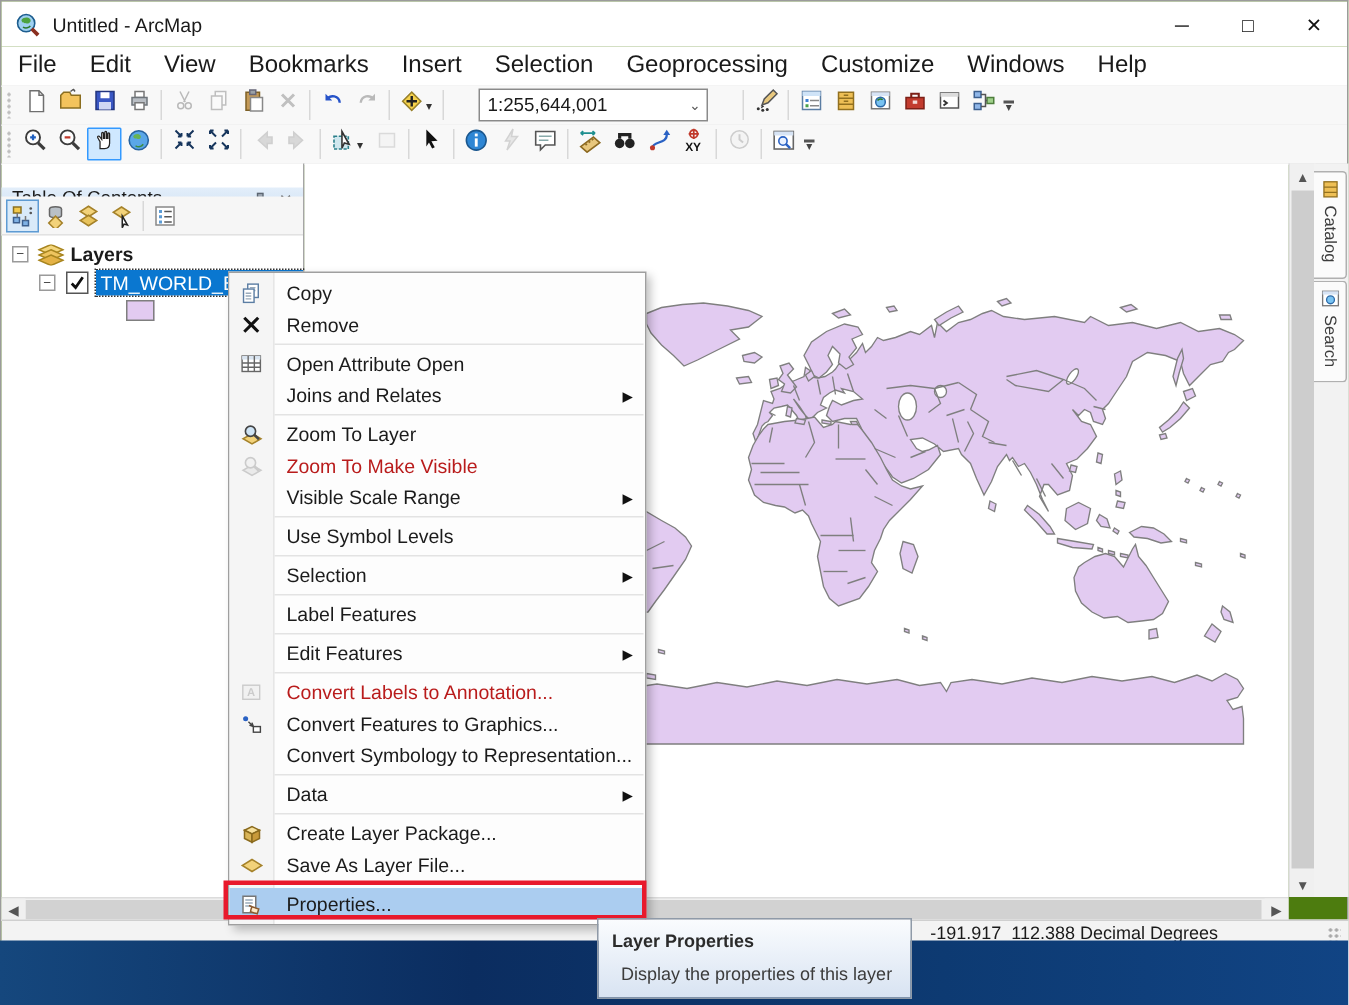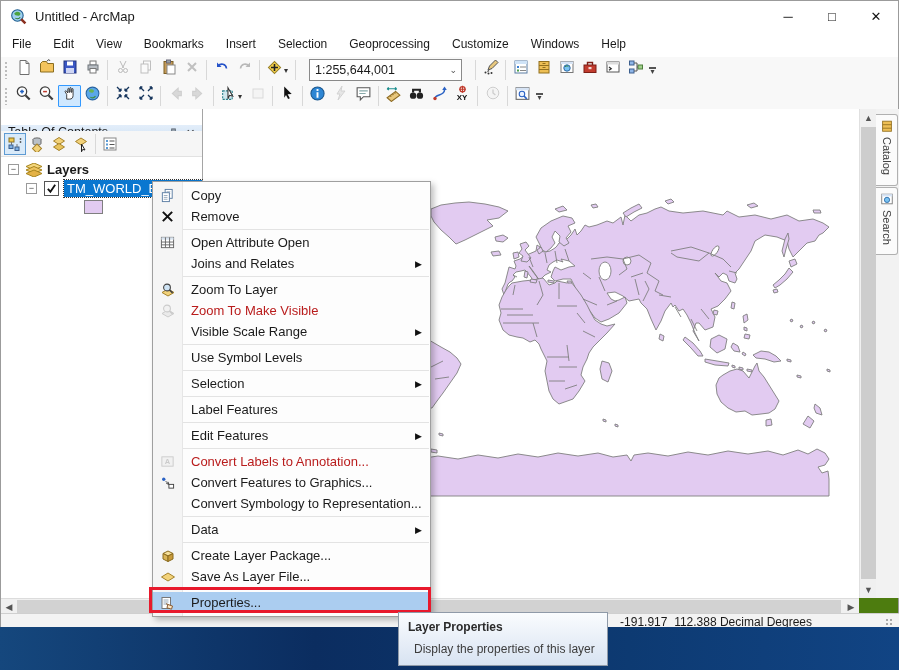--- a/index.html
+++ b/index.html
@@ -5,31 +5,31 @@
   html,body{margin:0;padding:0}
   body{width:899px;height:670px;position:relative;font-family:"Liberation Sans",sans-serif;
        background:#fff;overflow:hidden;color:#1a1a1a;-webkit-font-smoothing:antialiased}
   
   #window{position:absolute;left:0;top:0;width:897px;height:626px;background:#4d7c0f;border:1px solid #9b9b9b;border-bottom:none}
   #titlebar{position:absolute;left:0;top:0;width:100%;height:30px;background:#fff;display:flex;align-items:center}
   #title-text{font-size:13px;margin-left:8px}
   .winctl{position:absolute;top:0;width:44px;height:30px;display:flex;align-items:center;justify-content:center;font-size:13px;color:#111}
   
   #menubar{position:absolute;left:0;top:30px;width:100%;height:26px;display:flex;align-items:center;background:#fff;border-bottom:1px solid #e3e3e3}
-  .menu-item{padding:0 11px;font-size:12px;height:100%;display:flex;align-items:center}
+  .menu-item{padding:0 11px;font-size:16px;height:100%;display:flex;align-items:center}
   
   .toolbar{position:absolute;left:0;width:100%;height:26px;background:#f8f8f8;display:flex;align-items:center;border-bottom:1px solid #e0e0e0}
   #toolbar1{top:56px}#toolbar2{top:82px;border-bottom:1px solid #d6d6d6}
   .grip{width:4px;height:18px;margin:0 4px 0 3px;background-image:radial-gradient(circle,#bdbdbd 1px,transparent 1.2px);background-size:4px 4px}
   .tbtn{width:23px;height:22px;display:flex;align-items:flex-start;justify-content:center;flex:0 0 auto}
   .tbtn.dis{opacity:.38;filter:grayscale(1)}
   .tbtn.sel{background:#cfe8ff;border:1px solid #3399ff;width:21px;height:20px;border-radius:1px}
   .tsep{width:1px;height:20px;background:#d8d8d8;margin:0 3px;flex:0 0 auto}
   .caret{font-size:8px;color:#333;margin-left:-2px;width:8px}
-  #scale-combo{width:146px;height:20px;border:1px solid #8a8a8a;background:#fff;display:flex;align-items:center;font-size:12.5px;padding-left:5px;margin:0 10px;position:relative}
+  #scale-combo{width:146px;height:20px;border:1px solid #8a8a8a;background:#fff;display:flex;align-items:center;font-size:12.5px;padding-left:5px;margin:0 20px;position:relative}
   #scale-combo .cc{position:absolute;right:4px;font-size:9px;color:#555}
   .ovf{display:flex;flex-direction:column;align-items:center;margin-left:2px;font-size:8px;color:#444;line-height:5px}
   .ovf b{display:block;width:7px;height:2px;background:#555}
   
   #toc{position:absolute;left:0;top:108px;width:201px;height:489px;background:#fff;border-right:1px solid #a5a5a5}
   #toc-header{position:absolute;left:0;top:16px;width:100%;height:22px;background:linear-gradient(#e3eefa,#c8dcf1);
     display:flex;align-items:flex-start;font-size:12.5px;border-bottom:1px solid #b9cde5}
   #toc-header span.t{margin-left:7px}
   .hbtn{width:17px;height:17px;display:flex;align-items:center;justify-content:center;font-size:11px;color:#333}
   #toc-toolbar{position:absolute;left:0;top:22px;width:100%;height:26px;display:flex;align-items:center;background:#f6f6f6;border-bottom:1px solid #e2e2e2;padding-left:3px;box-sizing:border-box}

